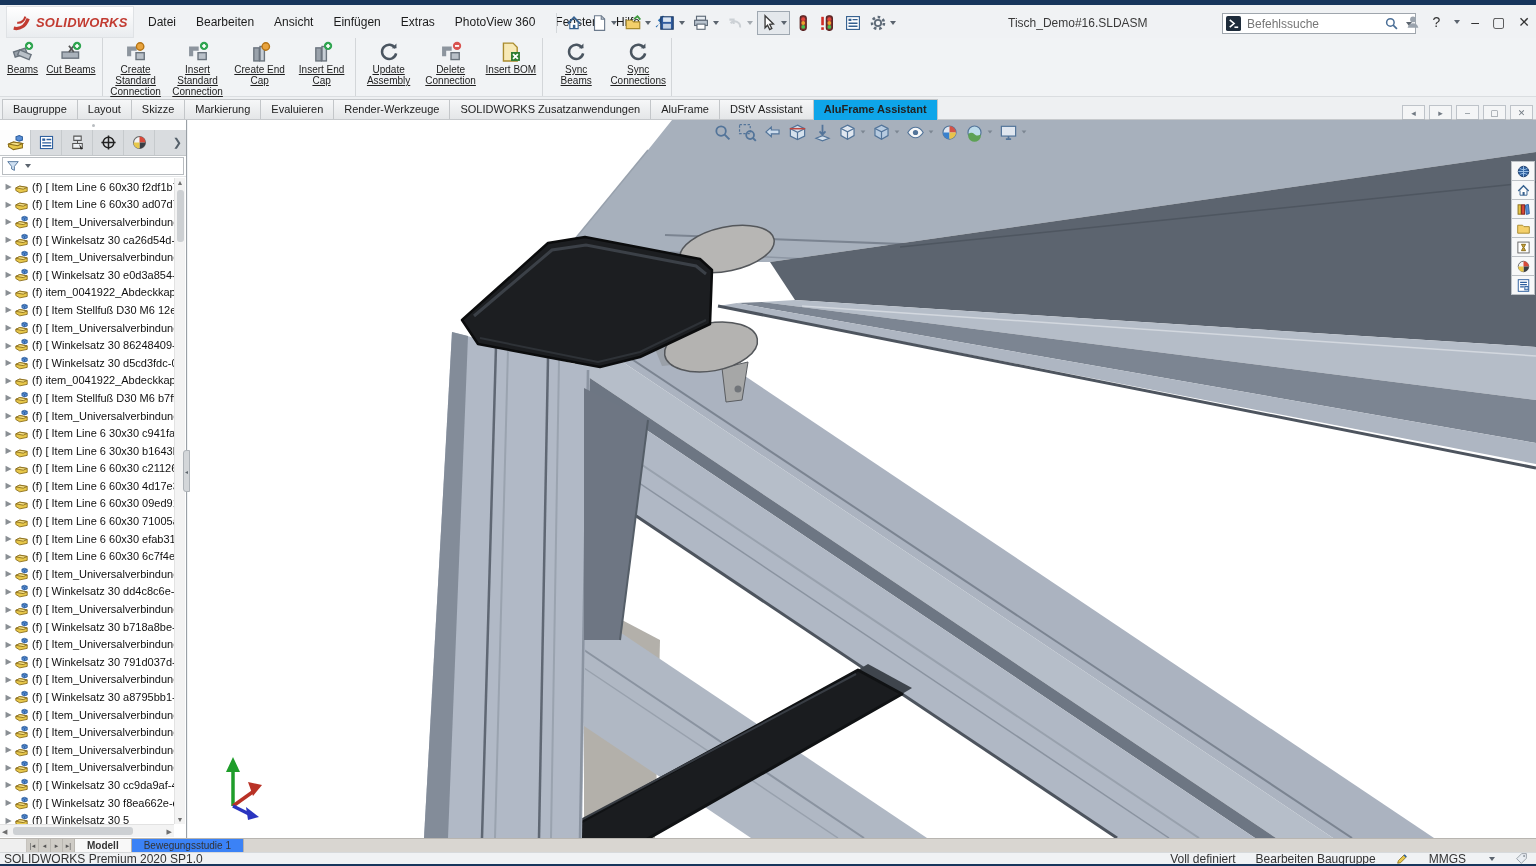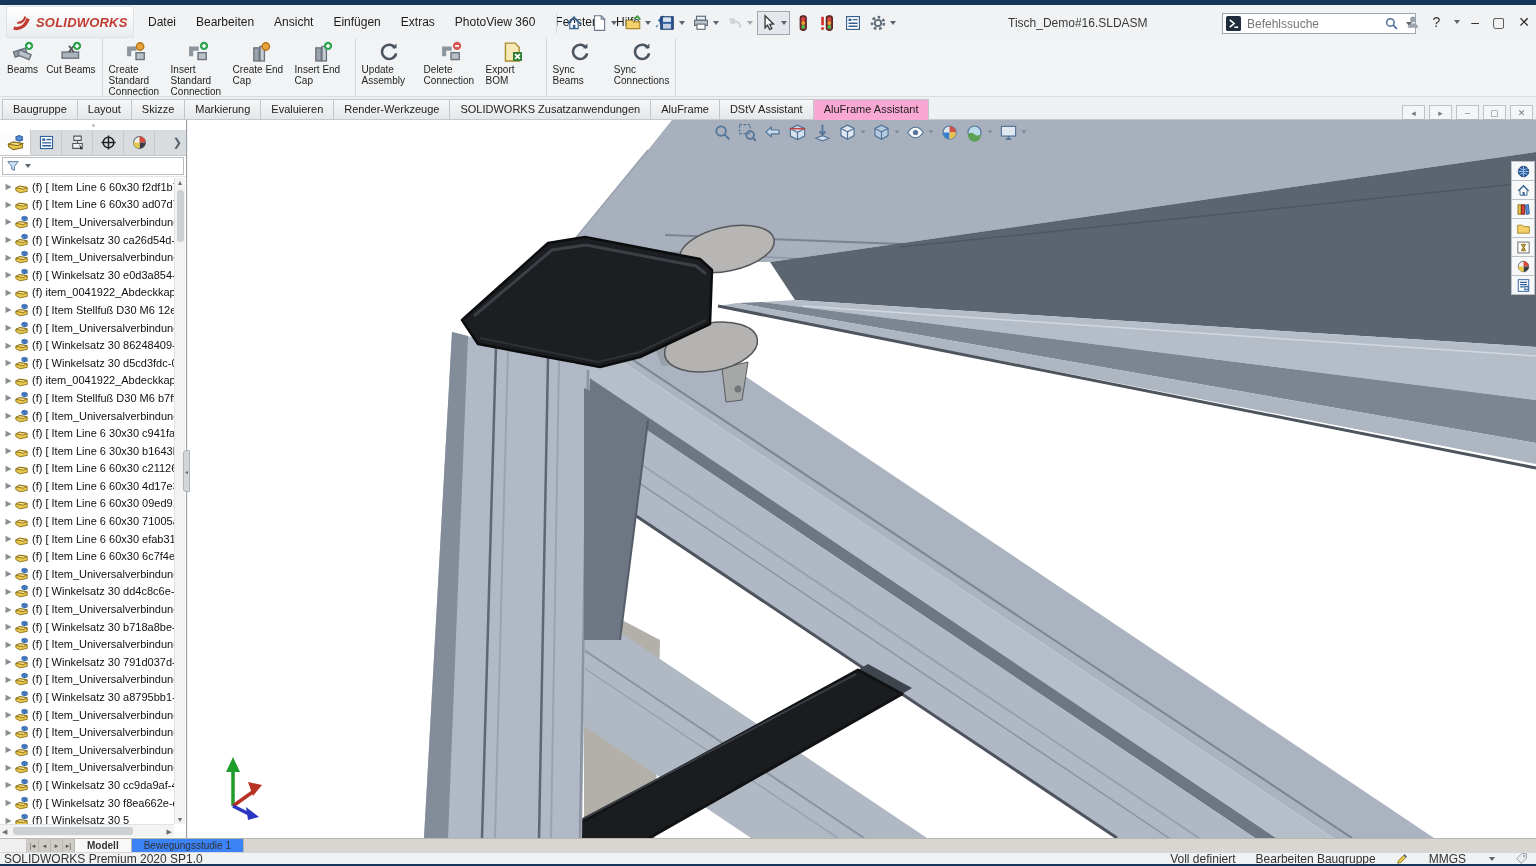--- a/index.html
+++ b/index.html
@@ -35,27 +35,27 @@
   #win-controls{position:absolute;right:4px;top:6px;height:22px;display:flex;align-items:center;gap:9px;}
   #win-controls .wicon{width:16px;height:16px;}
   #win-controls .txt{font-size:14px;color:#333;line-height:16px;padding:0 2px;}
   
   #ribbon{position:absolute;left:0;top:38px;width:100%;height:59px;background:#f1f3f5;
     border-bottom:1px solid #dadde0;display:flex;align-items:stretch;padding-left:1px;}
   .rgroup{display:flex;align-items:flex-start;border-right:1px solid #d3d6d9;padding:1px 2px;}
   .rbtn{display:flex;flex-direction:column;align-items:center;justify-content:flex-start;
     padding:2px 4px 1px 4px;max-width:62px;min-width:36px;}
   .rbtn .ricon{width:22px;height:22px;margin-bottom:1px;}
-  .rbtn .rlabel{font-size:10px;line-height:1.12;text-align:left;color:#1e1e1e;}
+  .rbtn .rlabel{font-size:10px;line-height:1.12;text-align:center;color:#1e1e1e;text-decoration:underline;}
   
   #tabrow{position:absolute;left:0;top:97px;width:100%;height:23px;background:#eef0f2;
     border-bottom:1px solid #c6c9cc;display:flex;align-items:flex-end;padding-left:2px;}
   .ctab{padding:3px 10px 4px 10px;font-size:11px;color:#222;border:1px solid #c3c6c9;border-bottom:none;
     background:linear-gradient(#f6f7f8,#e4e6e8);margin-right:-1px;white-space:nowrap;}
-  .ctab.active{background:#f9a8d4;font-weight:normal;position:relative;top:1px;padding-bottom:5px;}
+  .ctab.active{background:#0ea5e9;font-weight:bold;position:relative;top:1px;padding-bottom:5px;}
   
   #panel{position:absolute;left:0;top:120px;width:187px;height:718px;background:#fff;
     border-right:1px solid #9aa0a6;}
   #panel-grip{height:10px;display:flex;align-items:center;justify-content:center;}
   #panel-grip .dot{width:3px;height:3px;border-radius:50%;background:#b9bdc1;}
   #mgr-tabs{height:26px;background:#d9dcdf;display:flex;align-items:stretch;border-bottom:1px solid #c2c6c9;}
   .mtab{width:31px;display:flex;align-items:center;justify-content:center;border-right:1px solid #c6cacd;}
   .mtab .micon{width:17px;height:17px;}
   .mtab.selected{background:#fdfdfd;border-bottom:1px solid #fdfdfd;}
   #mgr-chevron{flex:1;display:flex;align-items:center;justify-content:flex-end;padding-right:4px;
@@ -324,21 +324,21 @@
               <path d="M10.9 3.6h3" stroke="#fff" stroke-width="1.3"></path>
             </svg></span>
           <span class="rlabel">Delete Connection</span>
         </div>
         <div class="rbtn">
           <span class="ricon"><svg viewBox="0 0 16 16" width="100%" height="100%">
               <path d="M2.5 1.5h7l3 3v10h-10z" fill="#f7e9b5" stroke="#a98b2d"></path>
               <rect x="8" y="8" width="6.5" height="6.5" fill="#2f7d32"></rect>
               <path d="M9.5 9.5l3.5 3.5M13 9.5l-3.5 3.5" stroke="#fff" stroke-width="1.3"></path>
             </svg></span>
-          <span class="rlabel">Export BOM</span>
+          <span class="rlabel">Insert BOM</span>
         </div>
       </div>
       <div class="rgroup">
         <div class="rbtn">
           <span class="ricon"><svg viewBox="0 0 16 16" width="100%" height="100%">
               <path d="M12.6 5.2A5.2 5.2 0 1 0 13.2 9" fill="none" stroke="#4a5560" stroke-width="1.8"></path>
               <path d="M13.4 1.8v3.4h-3.4z" fill="#4a5560"></path>
             </svg></span>
           <span class="rlabel">Sync Beams</span>
         </div>

